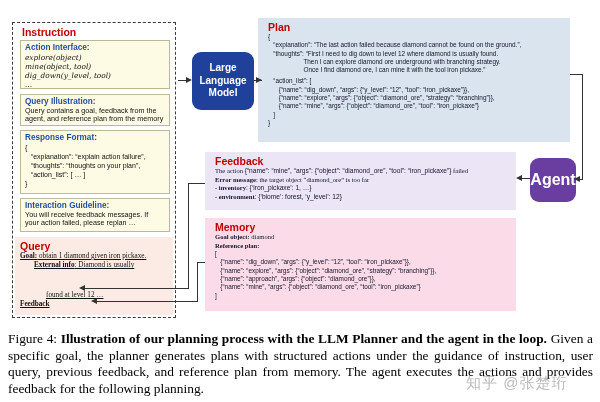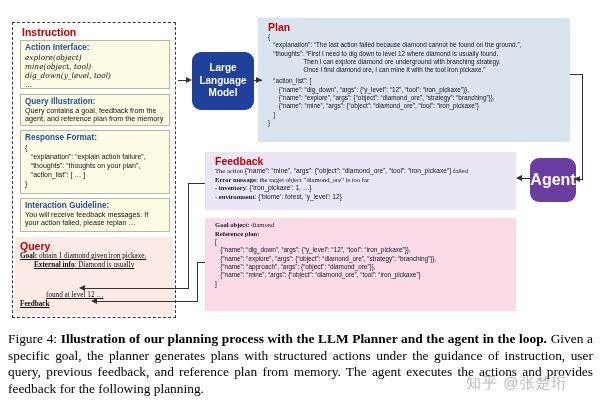--- a/index.html
+++ b/index.html
@@ -116,20 +116,21 @@
 
   <div class="panel feedback-panel">
     <div class="red-title">Feedback</div>
     <div class="fb-line"><span class="serif-n">The action </span><span>{“name”: “mine”, “args”: {“object”: “diamond_ore”, “tool”: “iron_pickaxe”}</span><span class="serif-n"> failed</span></div>
     <div class="fb-line"><span class="serif-b">Error message</span><span class="serif-n">: the target object “diamond_ore” is too far</span></div>
     <div class="fb-line"><span class="serif-b">- inventory</span><span>: {‘iron_pickaxe’: 1, …}</span></div>
     <div class="fb-line"><span class="serif-b">- environment</span><span>: {‘biome’: forest, ‘y_level’: 12}</span></div>
   </div>
 
   <div class="panel memory-panel">
+    <div class="red-title">Memory</div>
     <div class="fb-line"><span class="serif-b">Goal object:</span><span class="serif-n"> diamond</span></div>
     <div class="fb-line serif-b">Reference plan:</div>
     <div class="code">[</div>
     <div class="code">   {“name”: “dig_down”, “args”: {“y_level”: “12”, “tool”: “iron_pickaxe”}},</div>
     <div class="code">   {“name”: “explore”, “args”: {“object”: “diamond_ore”, “strategy”: “branching”}},</div>
     <div class="code">   {“name”: “approach”, “args”: {“object”: “diamond_ore”}},</div>
     <div class="code">   {“name”: “mine”, “args”: {“object”: “diamond_ore”, “tool”: “iron_pickaxe”}</div>
     <div class="code">]</div>
   </div>
 

